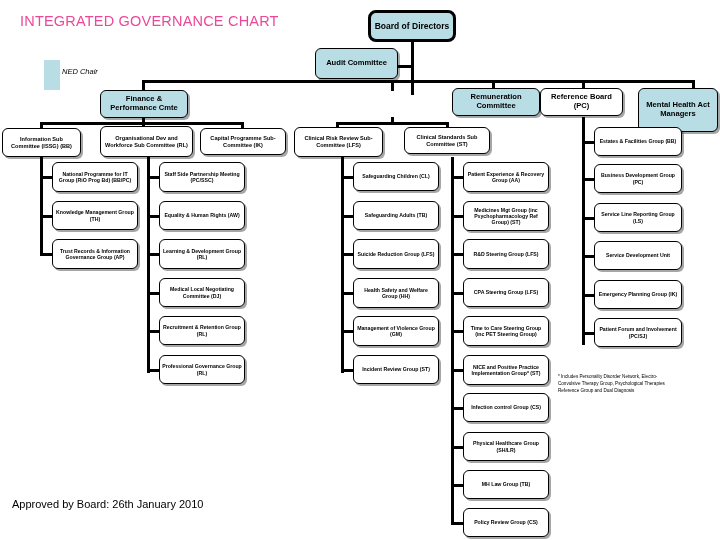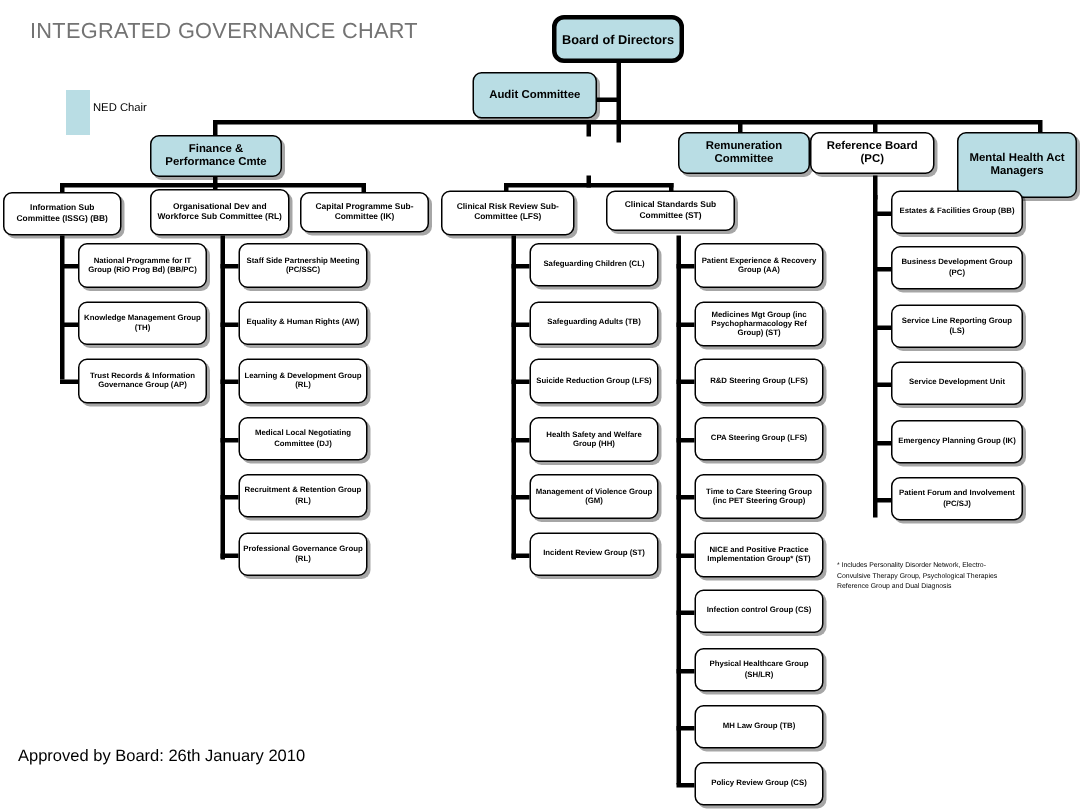--- a/index.html
+++ b/index.html
@@ -4,21 +4,21 @@
 <style>
   html,body{margin:0;padding:0;}
   body{
     width:720px;height:540px;background:#ffffff;
     font-family:"Liberation Sans", sans-serif;
     position:relative;overflow:hidden;
   }
   #chart{position:absolute;left:0;top:0;width:720px;height:540px;}
 
   .title{
-    position:absolute;font-size:14.5px;color:#737373;letter-spacing:.2px;
+    position:absolute;font-size:14.5px;color:#ec4899;letter-spacing:.2px;
     white-space:nowrap;
   }
   .footer-note{
     position:absolute;font-size:11px;color:#000;white-space:nowrap;
   }
   .legend-swatch{
     position:absolute;background:#b9dde4;border:0;
   }
   .legend-label{
     position:absolute;font-size:7.5px;color:#000;white-space:nowrap;
@@ -56,21 +56,21 @@
   .stub{height:3px;background:#000;}
 </style>
 </head>
 <body>
 
 <div id="chart">
 
   <div class="title" style="left:20px;top:13px;">INTEGRATED GOVERNANCE CHART</div>
 
   <div class="legend-swatch" style="left:44px;top:60px;width:16px;height:30px;"></div>
-  <div class="legend-label" style="left:62px;top:67px;">NED Chair</div>
+  <div class="legend-label" style="left:62px;top:67px;font-style:italic;">NED Chair</div>
 
   <div class="footer-note" style="left:12px;top:498px;"><span>Approved by Board: 26th January 2010</span></div>
 
   <div class="fnote" style="left:558px;top:374px;">* Includes Personality Disorder Network, Electro-Convulsive Therapy Group, Psychological Therapies Reference Group and Dual Diagnosis</div>
 
   <div class="conn vline thick" style="left:411px;top:39px;width:3px;height:56px;"></div>
   <div class="conn hline thick" style="left:396px;top:65px;width:18px;height:3px;"></div>
 
   <div class="conn hline thick" style="left:142px;top:80px;width:552px;height:3px;"></div>
 

